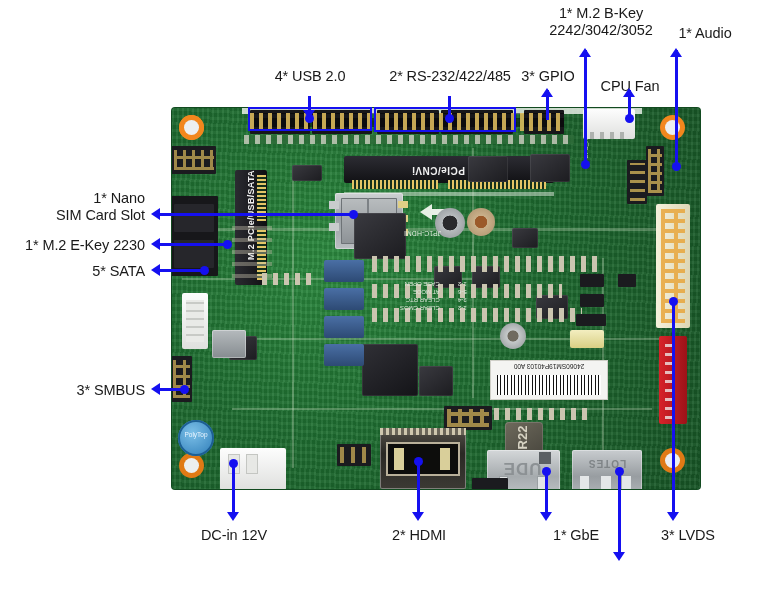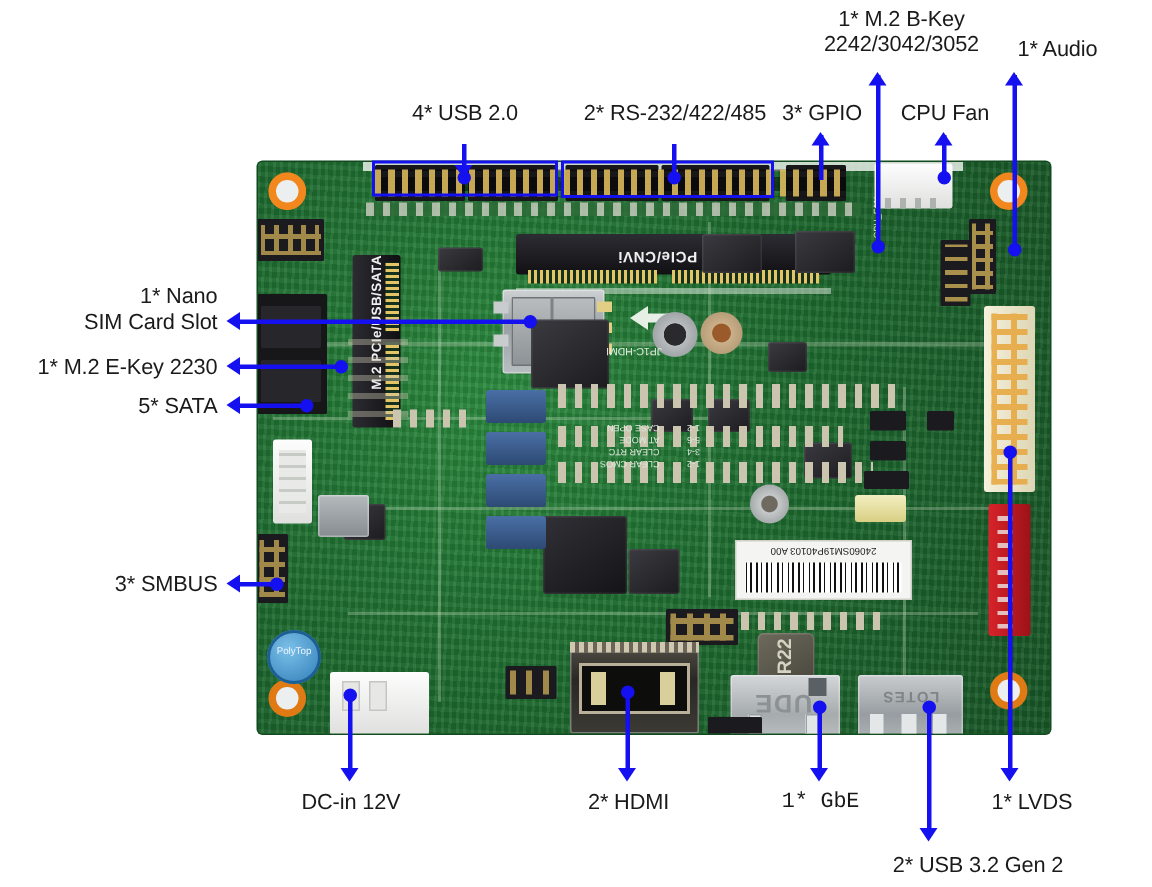--- a/index.html
+++ b/index.html
@@ -335,21 +335,21 @@
 
   <div class="lbl c" style="left:450px;top:68px;">2* RS-232/422/485</div>
   <div class="arr v" style="left:448px;top:96px;height:22px;"></div>
   <div class="dot" style="left:445px;top:114px;"></div>
   <div class="box" style="left:374px;top:107px;width:142px;height:25px;"></div>
 
   <div class="lbl c" style="left:548px;top:68px;">3* GPIO</div>
   <div class="arr v" style="left:546px;top:90px;height:30px;"></div>
   <div class="head up" style="left:541px;top:88px;"></div>
 
-  <div class="lbl c" style="left:630px;top:68px;">CPU Fan</div>
+  <div class="lbl c" style="left:630px;top:78px;">CPU Fan</div>
   <div class="arr v" style="left:628px;top:90px;height:29px;"></div>
   <div class="head up" style="left:623px;top:88px;"></div>
   <div class="dot" style="left:625px;top:114px;"></div>
 
   <div class="lbl c" style="left:601px;top:5px;">1* M.2 B-Key</div>
   <div class="lbl c" style="left:601px;top:22px;">2242/3042/3052</div>
   <div class="arr v" style="left:584px;top:50px;height:117px;"></div>
   <div class="head up" style="left:579px;top:48px;"></div>
   <div class="dot" style="left:581px;top:160px;"></div>
 
@@ -382,28 +382,27 @@
   <div class="lbl c" style="left:234px;top:527px;">DC-in 12V</div>
   <div class="arr v" style="left:232px;top:462px;height:52px;"></div>
   <div class="head down" style="left:227px;top:512px;"></div>
   <div class="dot" style="left:229px;top:459px;"></div>
 
   <div class="lbl c" style="left:419px;top:527px;">2* HDMI</div>
   <div class="arr v" style="left:417px;top:460px;height:54px;"></div>
   <div class="head down" style="left:412px;top:512px;"></div>
   <div class="dot" style="left:414px;top:457px;"></div>
 
-  <div class="lbl c" style="left:547px;top:527px;font-family:Liberation Mono, monospace;">1* GbE</div>
+  <div class="lbl c" style="left:576px;top:527px;">1* GbE</div>
   <div class="arr v" style="left:545px;top:470px;height:44px;"></div>
   <div class="head down" style="left:540px;top:512px;"></div>
   <div class="dot" style="left:542px;top:467px;"></div>
 
-  <div class="lbl c" style="left:652px;top:569px;">2* USB 3.2 Gen 2</div>
   <div class="arr v" style="left:618px;top:470px;height:84px;"></div>
   <div class="head down" style="left:613px;top:552px;"></div>
   <div class="dot" style="left:615px;top:467px;"></div>
 
-  <div class="lbl c" style="left:688px;top:527px;">1* LVDS</div>
+  <div class="lbl c" style="left:688px;top:527px;">3* LVDS</div>
   <div class="arr v" style="left:672px;top:300px;height:214px;"></div>
   <div class="head down" style="left:667px;top:512px;"></div>
   <div class="dot" style="left:669px;top:297px;"></div>
 
 </div>
 
 </body></html>

